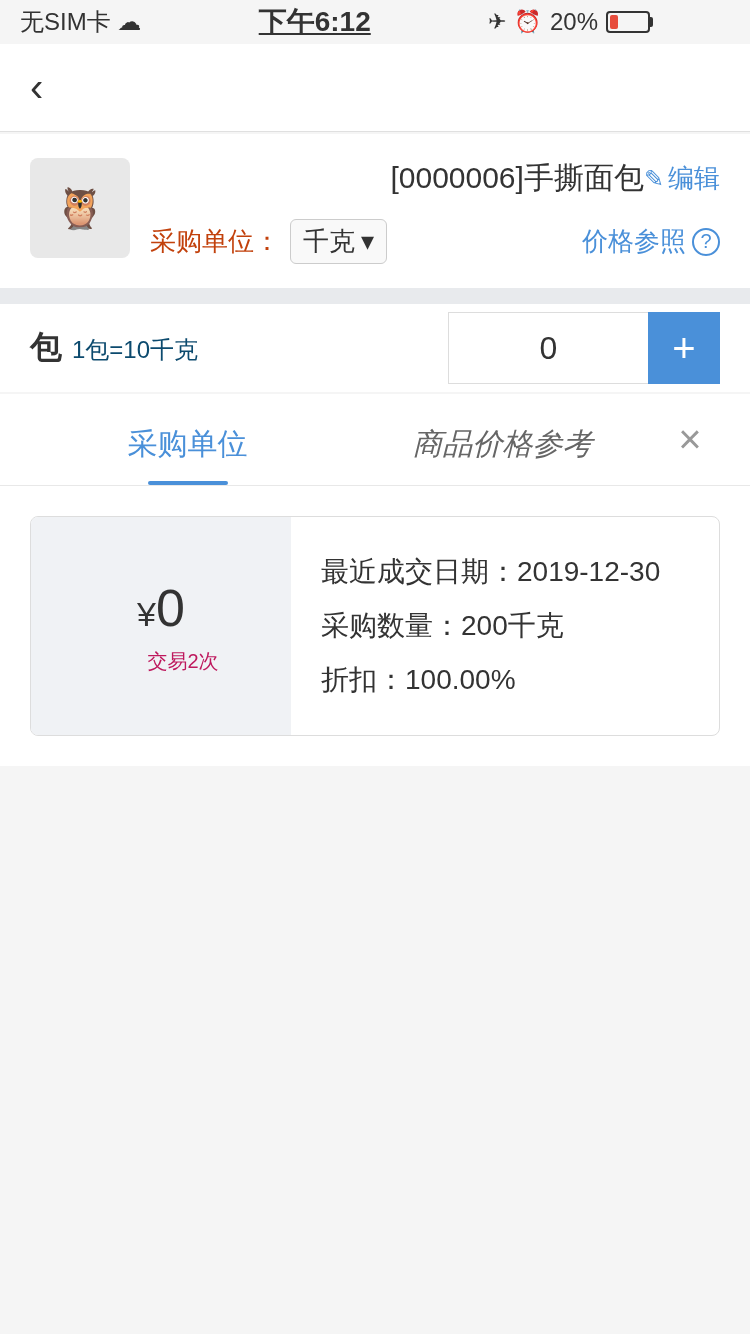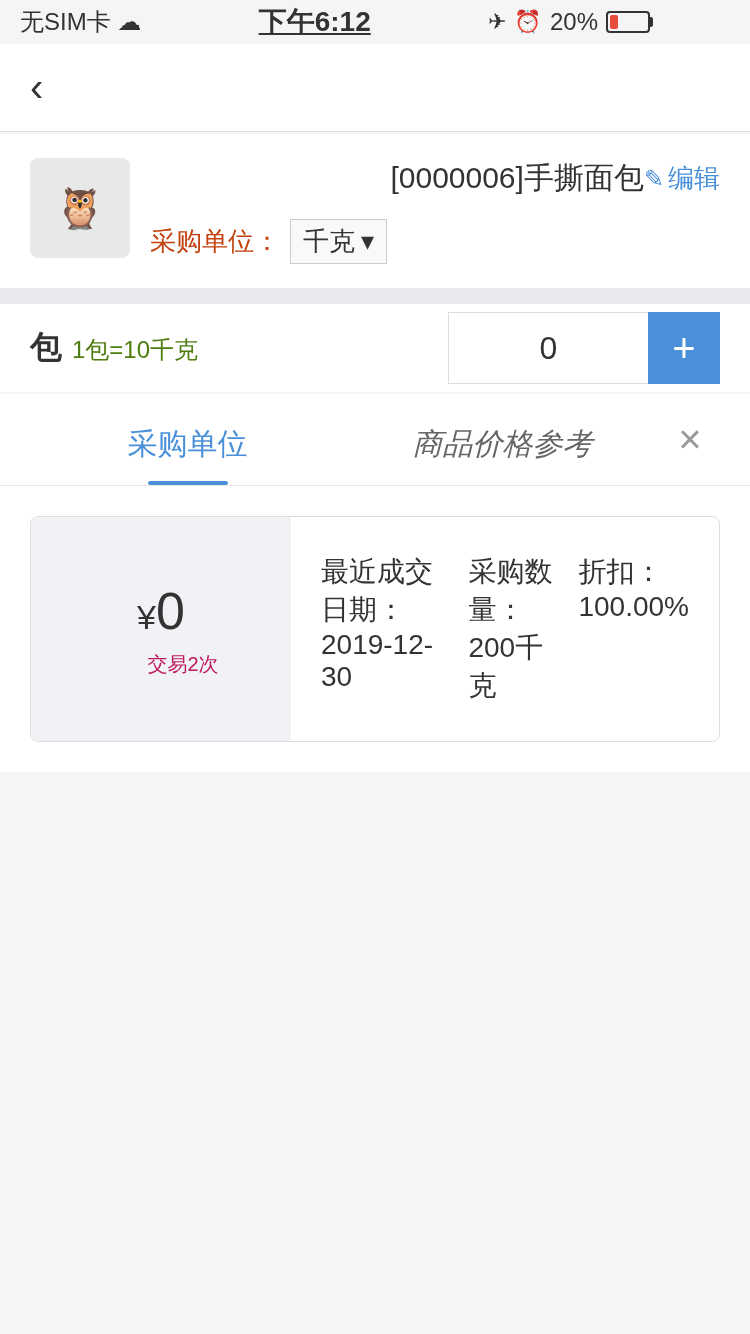--- a/index.html
+++ b/index.html
@@ -151,21 +151,21 @@
     .unit-label {
       font-size: 26px;
       color: #c2410c;
       margin-right: 10px;
     }
     .unit-select {
       display: inline-flex;
       align-items: center;
       gap: 6px;
       border: 1px solid #ccc;
-      border-radius: 0;
+      border-radius: 6px;
       padding: 4px 12px;
       font-size: 26px;
       color: #333;
       background: #f9f9f9;
       cursor: pointer;
     }
     .price-ref {
       color: #4a90d9;
       font-size: 26px;
       display: flex;
@@ -206,21 +206,21 @@
       align-items: baseline;
       gap: 10px;
     }
     .qty-unit {
       font-size: 32px;
       font-weight: 600;
       color: #333;
     }
     .qty-sub {
       font-size: 24px;
-      color: #4d7c0f;
+      color: #0c4a6e;
     }
     .quantity-input-area {
       display: flex;
       align-items: center;
       gap: 0;
     }
     .qty-input {
       width: 200px;
       height: 72px;
       border: 1px solid #ddd;
@@ -323,21 +323,21 @@
     .history-times {
       font-size: 20px;
       color: #be185d;
       margin-top: 10px;
       margin-left: 44px;
     }
     .history-right {
       flex: 1;
       padding: 36px 30px;
       display: flex;
-      flex-direction: row;
+      flex-direction: column;
       gap: 16px;
       justify-content: center;
     }
     .history-detail-row {
       font-size: 28px;
       color: #333;
     }
 
     
     .footer-area {
@@ -384,20 +384,26 @@
         </span>
       </div>
       <div class="unit-row">
         <div style="display:flex;align-items:center;">
           <span class="unit-label">采购单位：</span>
           <span class="unit-select">
             <span>千克</span>
             <span>▾</span>
           </span>
         </div>
+        <div class="price-ref">
+          <span>价格参照</span>
+          <div class="help-circle">
+            <span>?</span>
+          </div>
+        </div>
       </div>
     </div>
   </div>
 </div>
 
 <div class="divider-gray"></div>
 
 <div class="quantity-row">
   <div class="quantity-label">
     <span class="qty-unit">包</span>

